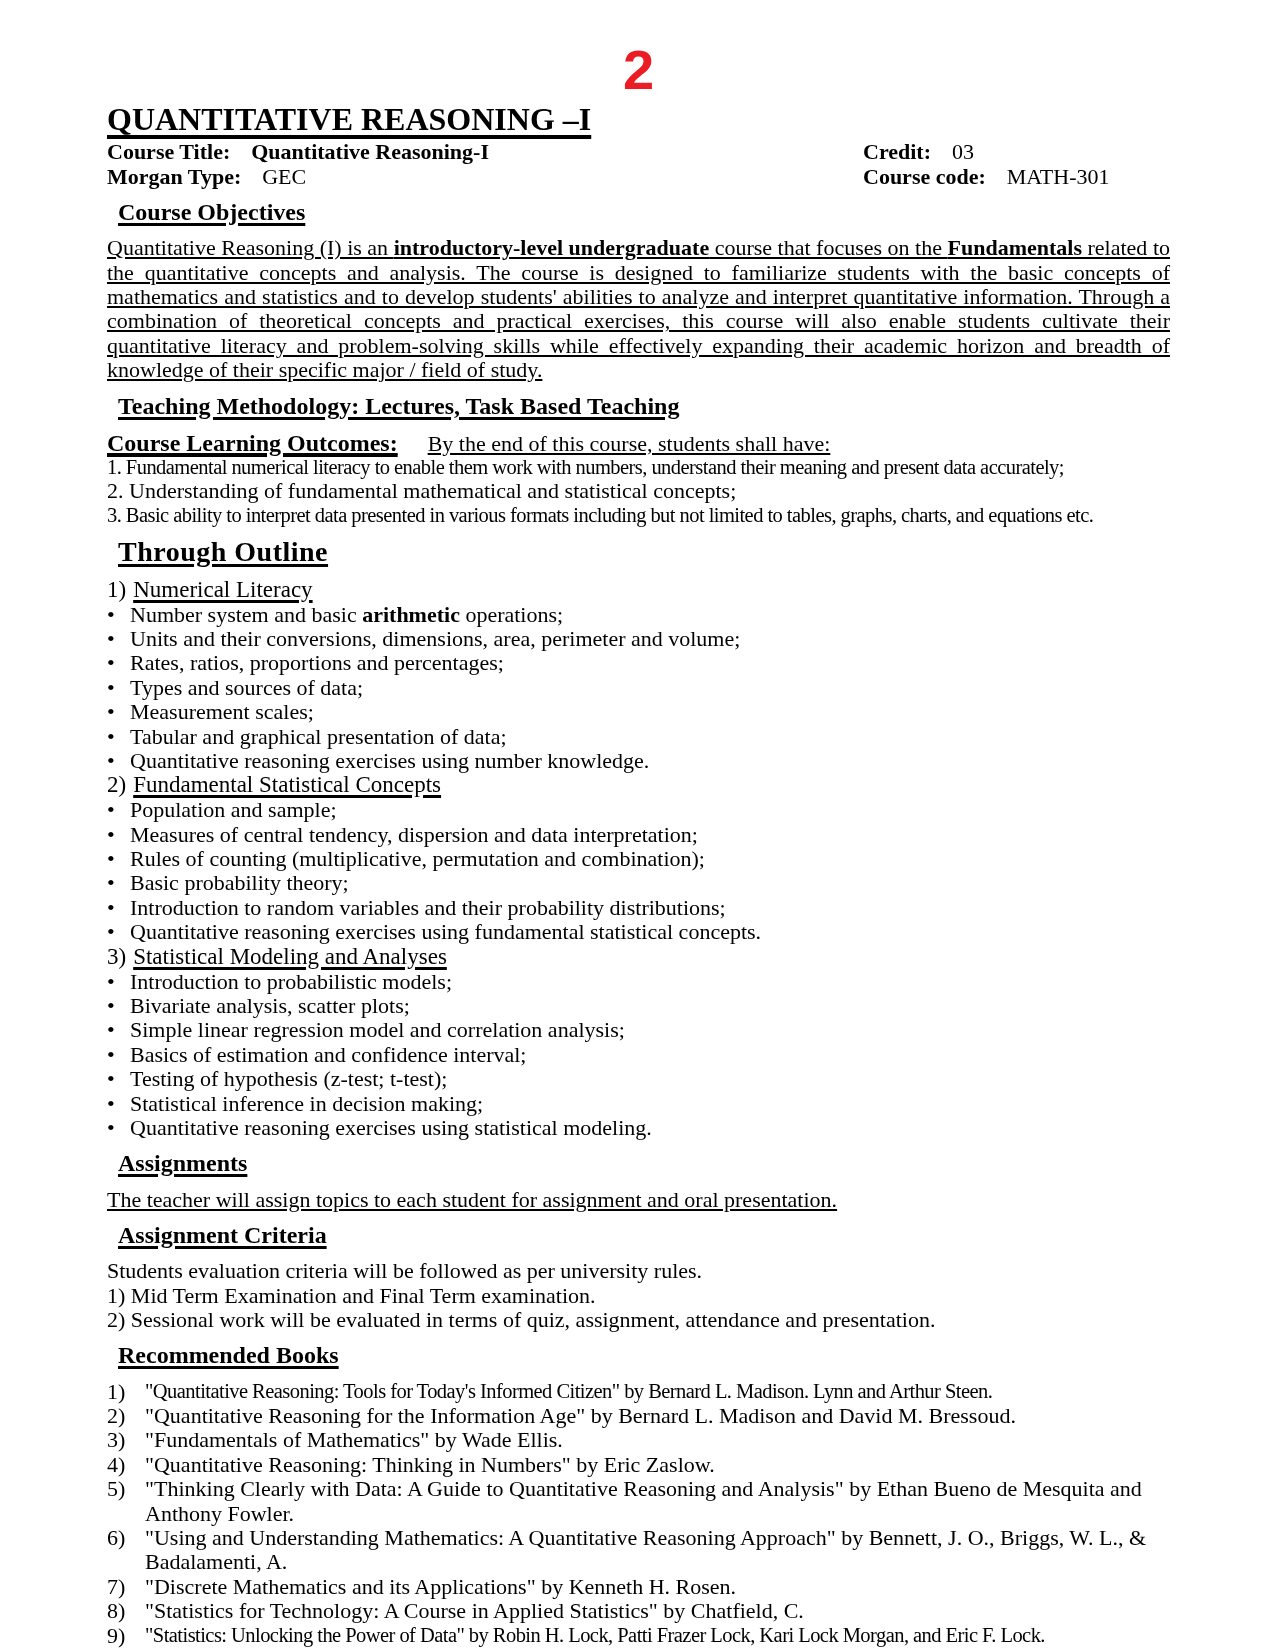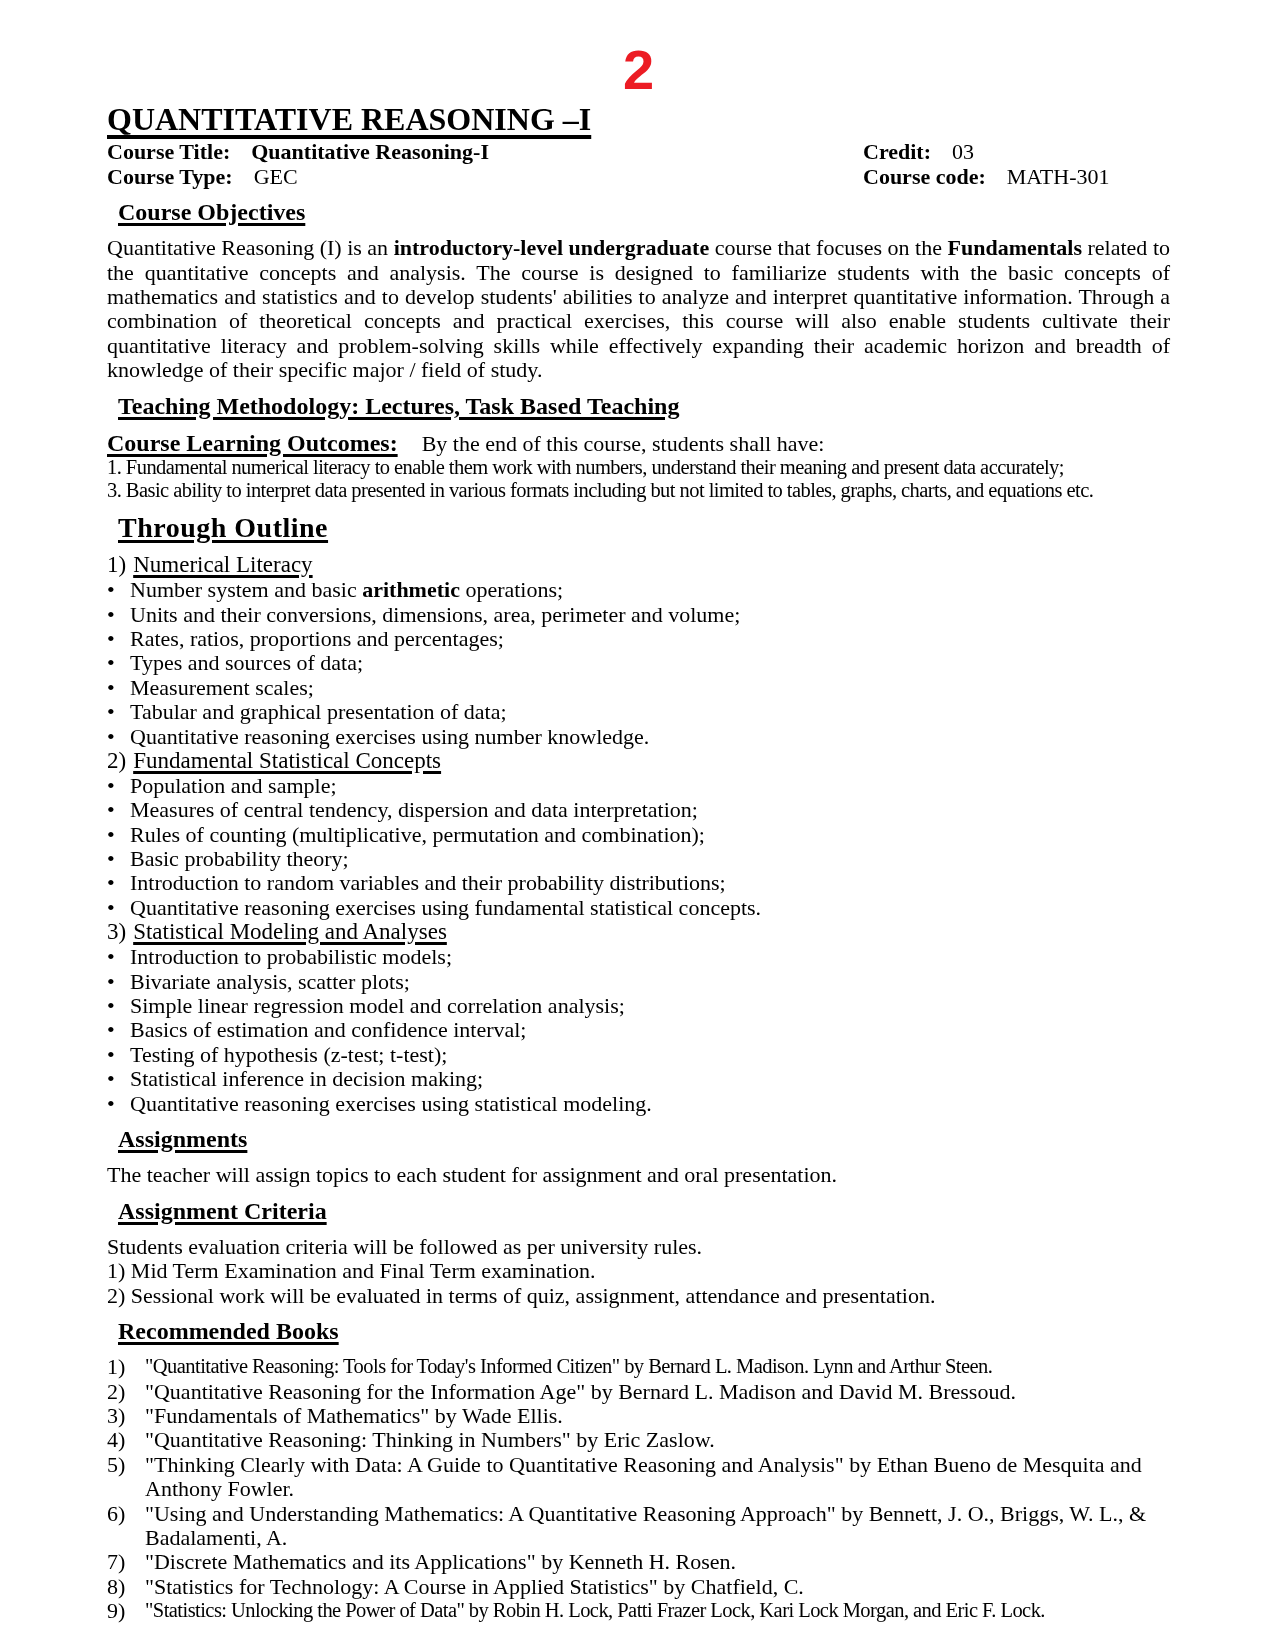--- a/index.html
+++ b/index.html
@@ -63,24 +63,24 @@
     letter-spacing: 0.5px;
     line-height: 1.05;
   }
   h3 {
     font-size: 23px;
     font-weight: normal;
     margin: 0;
     line-height: 1.08;
   }
   h3 .u { margin-left: 7px; }
-  p { margin: 0; }
+  p { margin: 0; text-decoration: underline; }
   .just { text-align: justify; }
   .clo-line .clo-head { font-size: 24px; }
-  .clo-line .clo-intro { margin-left: 24px; }
+  .clo-line .clo-intro { margin-left: 30px; }
   .list-row { display: flex; }
   .marker { width: 23px; flex: none; }
   .inum { width: 38px; flex: none; }
   .itxt { flex: 1; }
   .condensed .itxt {
     font-size: 20.5px;
     letter-spacing: -0.55px;
     white-space: nowrap;
   }
 </style>
@@ -89,38 +89,41 @@
 
 <div class="page">
 
   <div class="page-number">2</div>
 
   <h1 class="doc-title"><span class="u">QUANTITATIVE REASONING –I</span></h1>
 
   <div class="info-row">
     <div class="info-left">
       <div class="info-line"><span class="b">Course Title:</span><span class="b val">Quantitative Reasoning-I</span></div>
-      <div class="info-line"><span class="b">Course Type:</span><span class="val">GEC</span></div>
+      <div class="info-line"><span class="b">Morgan Type:</span><span class="val">GEC</span></div>
     </div>
     <div class="info-right">
       <div class="info-line"><span class="b">Credit:</span><span class="val">03</span></div>
       <div class="info-line"><span class="b">Course code:</span><span class="val">MATH-301</span></div>
     </div>
   </div>
 
   <h2><span class="u">Course Objectives</span></h2>
   <p class="just"><span>Quantitative Reasoning (I) is an </span><span class="b">introductory-level undergraduate</span><span> course that focuses on the </span><span class="b">Fundamentals</span><span> related to the quantitative concepts and analysis. The course is designed to familiarize students with the basic concepts of mathematics and statistics and to develop students' abilities to analyze and interpret quantitative information. Through a combination of theoretical concepts and practical exercises, this course will also enable students cultivate their quantitative literacy and problem-solving skills while effectively expanding their academic horizon and breadth of knowledge of their specific major / field of study.</span></p>
 
   <h2><span class="u">Teaching Methodology: Lectures, Task Based Teaching</span></h2>
 
   <p class="clo-line"><span class="b u clo-head">Course Learning Outcomes:</span><span class="clo-intro">By the end of this course, students shall have:</span></p>
   <div>
       <div class="list-row condensed">
         <span class="itxt">1. Fundamental numerical literacy to enable them work with numbers, understand their meaning and present data accurately;</span>
       </div>
+      <div class="list-row">
+        <span class="itxt">2. Understanding of fundamental mathematical and statistical concepts;</span>
+      </div>
       <div class="list-row condensed">
         <span class="itxt">3. Basic ability to interpret data presented in various formats including but not limited to tables, graphs, charts, and equations etc.</span>
       </div>
     </div>
 
   <h2 class="outline-h"><span class="u">Through Outline</span></h2>
 
   <h3><span>1)</span><span class="u">Numerical Literacy</span></h3>
   <div>
       <div class="list-row">

